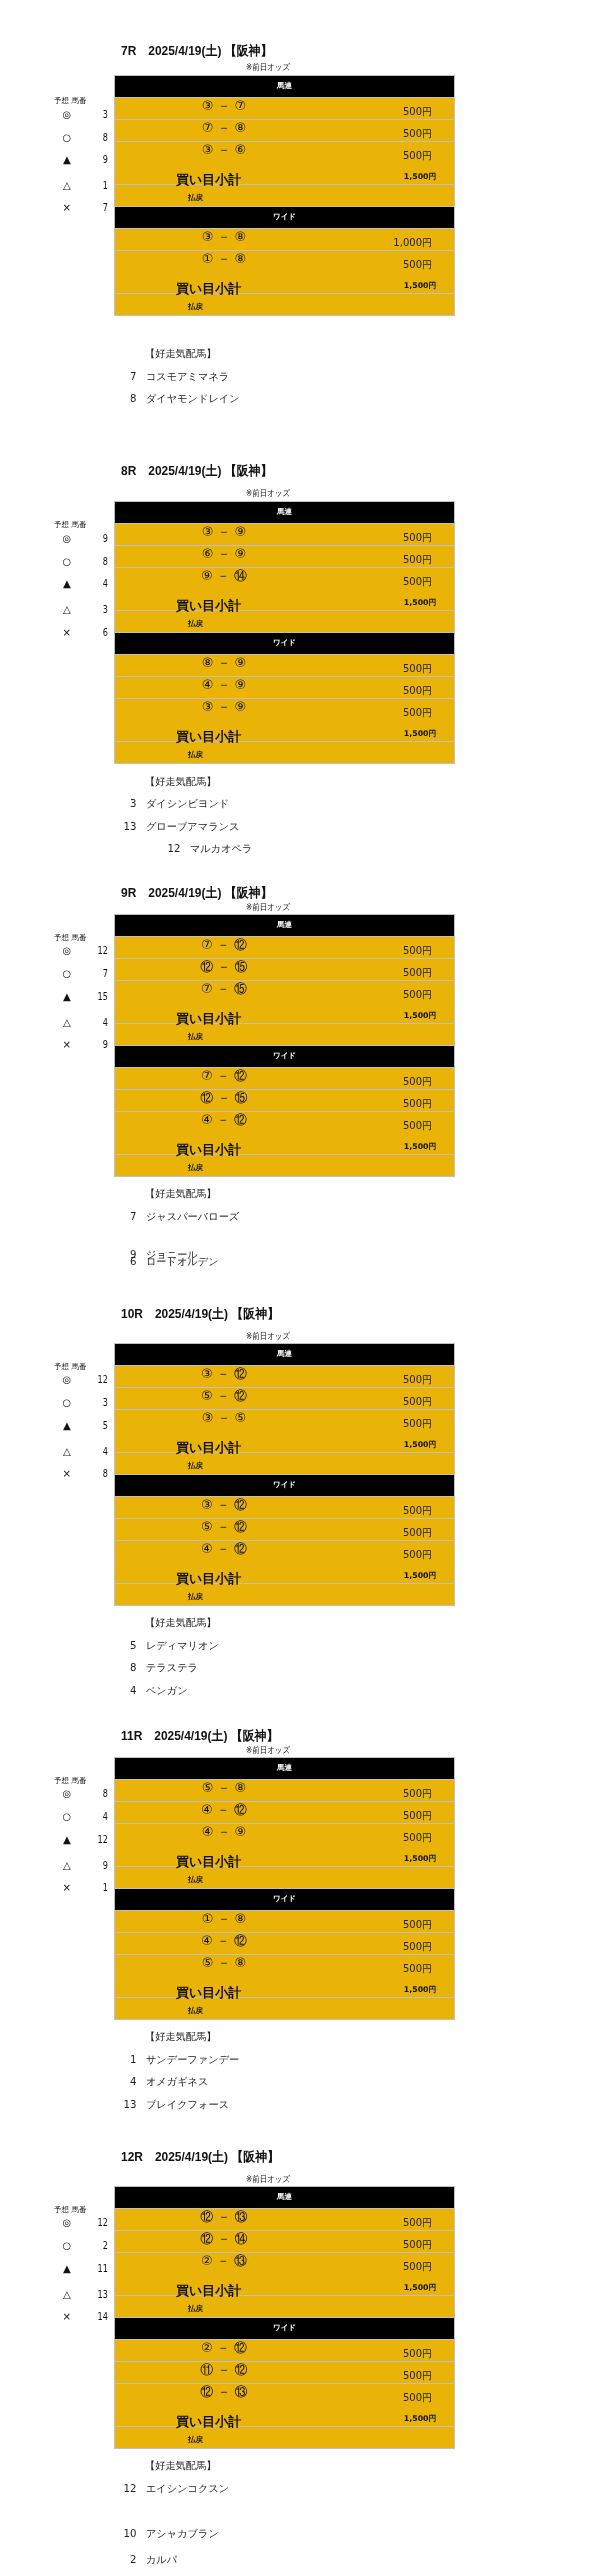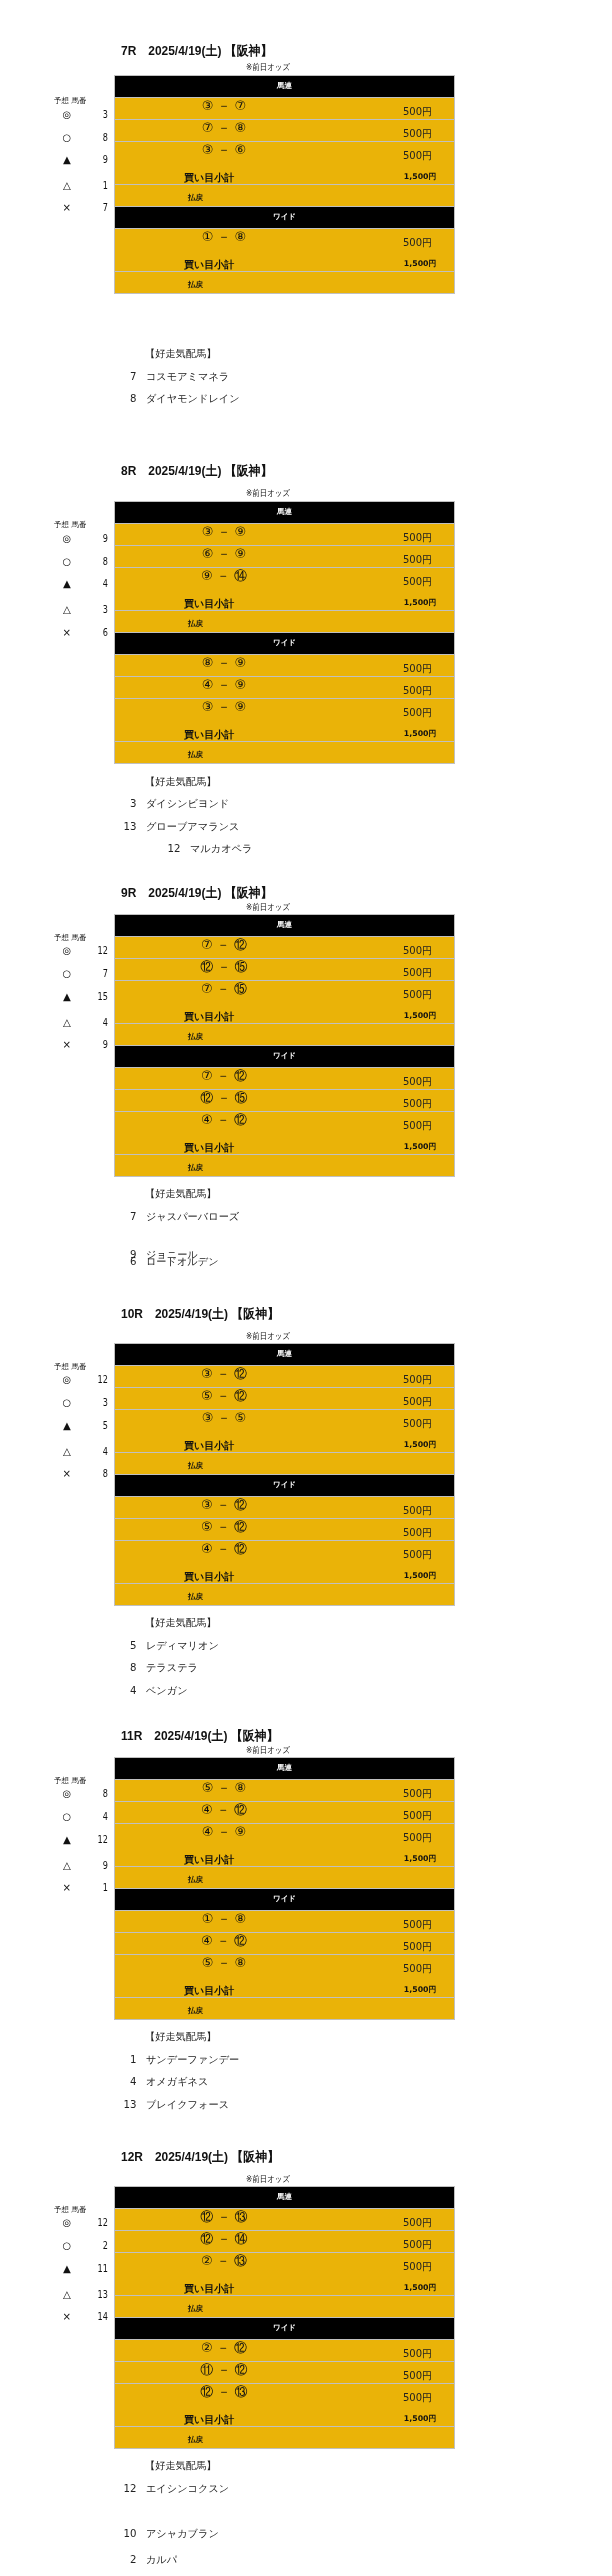--- a/index.html
+++ b/index.html
@@ -12,21 +12,21 @@
   .pred-header { position: absolute; left: 54px; font-size: 7.5px; white-space: nowrap; color: #111; }
   .pred-row { position: absolute; left: 54px; width: 54px; height: 13.6px; font-size: 10.2px; color: #111; }
   .pred-row .mark { position: absolute; left: 5.4px; width: 15px; text-align: center; }
   .pred-row .num { position: absolute; right: 0px; width: 23px; text-align: right; font-family: "DejaVu Sans", sans-serif; font-size: 10.2px; transform: scaleX(0.8); transform-origin: right center; }
   .bet-table { position: absolute; left: 114px; width: 339px; border: 1.4px solid #c0c0c0; background: #eab308; }
   .bet-head { height: 21px; background: #000; color: #fff; font-weight: bold; font-size: 7.5px; text-align: center; line-height: 19px; border-bottom: 1.4px solid #c0c0c0; }
   .bet-row { height: 21px; position: relative; border-bottom: 1.4px solid #c0c0c0; }
   .bet-row:last-child { border-bottom: none; }
   .combo { position: absolute; left: 65px; width: 88px; top: 0px; text-align: center; font-size: 13px; line-height: 15px; white-space: nowrap; color: #111; }
   .amount { position: absolute; right: 22px; top: 6.8px; font-size: 10px; color: #222; white-space: nowrap; }
-  .sub-label { position: absolute; left: 61px; top: 8.2px; font-size: 10px; font-weight: bold; color: #111; white-space: nowrap; margin-left: 8px; }
+  .sub-label { position: absolute; left: 61px; top: 8.2px; font-size: 13px; font-weight: bold; color: #111; white-space: nowrap; }
   .sub-amount { position: absolute; right: 17.7px; top: 7.5px; font-size: 7.8px; font-weight: bold; color: #111; white-space: nowrap; }
   .pay-label { position: absolute; left: 73px; top: 8.2px; font-size: 7.5px; font-weight: bold; color: #111; white-space: nowrap; }
   .fav-head { position: absolute; left: 145px; font-size: 10.2px; color: #222; white-space: nowrap; }
   .fav-item { position: absolute; left: 116px; height: 15px; font-size: 10.2px; color: #222; white-space: nowrap; }
   .fav-item .fnum { display: inline-block; width: 20.4px; text-align: right; margin-right: 9.5px; }
 </style>
 </head>
 <body>
 
 <div id="root">
@@ -75,20 +75,24 @@
       <div class="bet-row">
         <span class="sub-label">買い目小計</span>
         <span class="sub-amount">1,500円</span>
       </div>
       <div class="bet-row">
         <span class="pay-label">払戻</span>
       </div>
       <div class="bet-head">ワイド</div>
       <div class="wide-rows">
           <div class="bet-row">
+            <span class="combo">③ － ⑧</span>
+            <span class="amount">1,000円</span>
+          </div>
+          <div class="bet-row">
             <span class="combo">① － ⑧</span>
             <span class="amount">500円</span>
           </div>
         </div>
       <div class="bet-row">
         <span class="sub-label">買い目小計</span>
         <span class="sub-amount">1,500円</span>
       </div>
       <div class="bet-row">
         <span class="pay-label">払戻</span>

